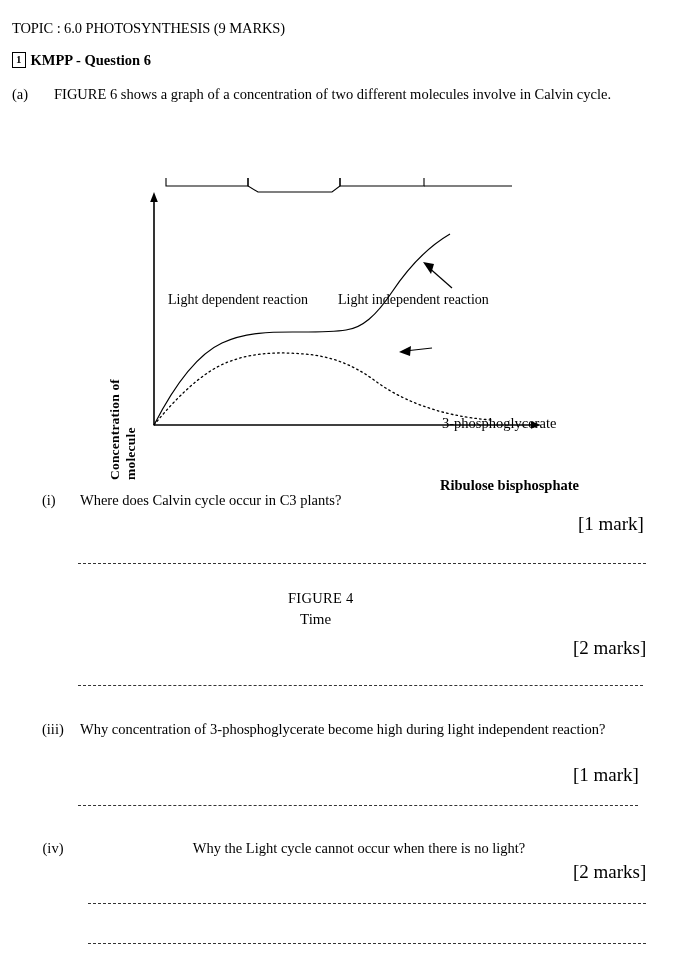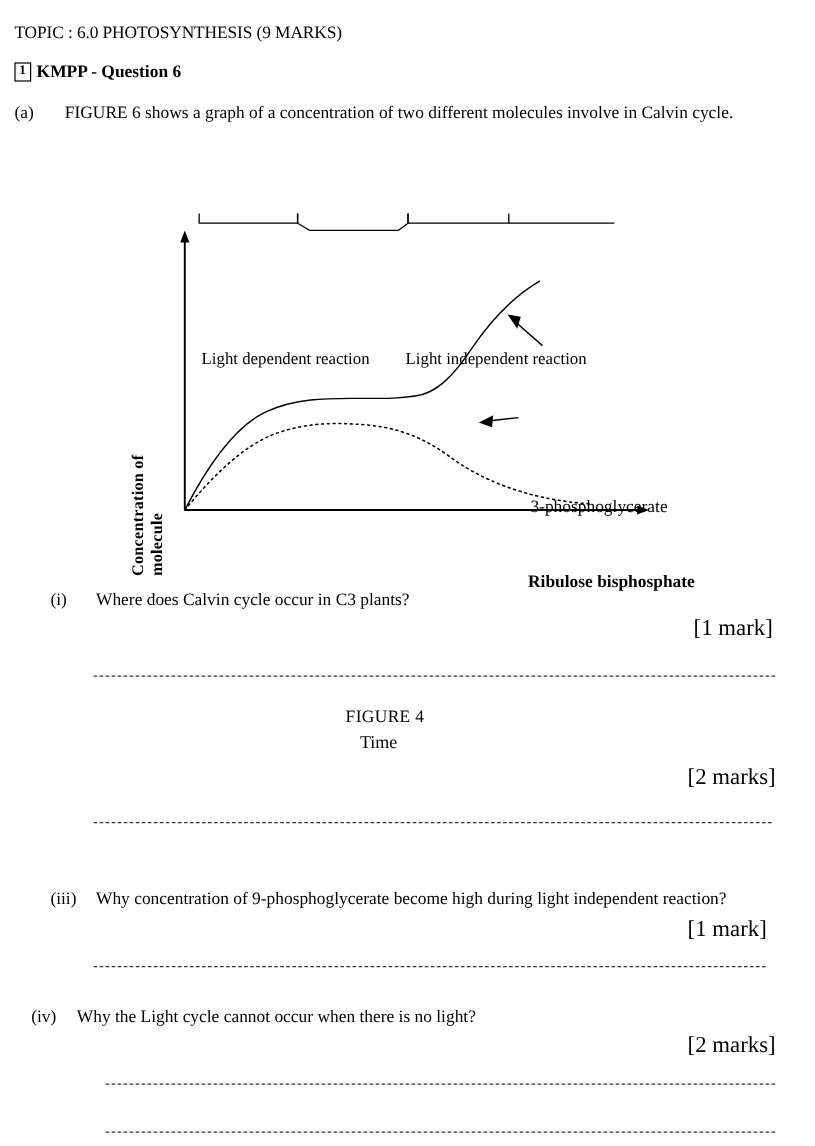--- a/index.html
+++ b/index.html
@@ -136,22 +136,22 @@
     position: absolute;
     font-size: 19px;
   }
   .ansline {
     position: absolute;
     border-bottom: 1px dashed #333;
     height: 0;
   }
   .q1 { left: 42px; top: 490px; width: 600px; }
   .q2 { left: 42px; top: 597px; width: 606px; }
-  .q3 { left: 42px; top: 719px; width: 600px; margin-top: 20px; }
-  .q4 { left: 26px; top: 838px; width: 600px; }
+  .q3 { left: 42px; top: 719px; width: 600px; }
+  .q4 { left: 36px; top: 838px; width: 600px; text-align: center; }
 
   .m1 { left: 578px; top: 513px; }
   .m2 { left: 573px; top: 637px; }
   .m3 { left: 573px; top: 764px; }
   .m4 { left: 573px; top: 861px; }
 
   .l1 { left: 78px; top: 563px; width: 568px; }
   .l2 { left: 78px; top: 685px; width: 565px; }
   .l3 { left: 78px; top: 805px; width: 560px; }
   .l4 { left: 88px; top: 903px; width: 558px; }
@@ -222,21 +222,21 @@
     <div class="body">Where does Calvin cycle occur in C3 plants?</div>
   </div>
   <div class="marks m1">[1 mark]</div>
   <div class="ansline l1"></div>
 
   <div class="marks m2">[2 marks]</div>
   <div class="ansline l2"></div>
 
   <div class="subq q3">
     <span class="rn">(iii)</span>
-    <div class="body">Why concentration of 9-phosphoglycerate become high during light independent reaction?</div>
+    <div class="body">Why concentration of 3-phosphoglycerate become high during light independent reaction?</div>
   </div>
   <div class="marks m3">[1 mark]</div>
   <div class="ansline l3"></div>
 
   <div class="subq q4">
     <span class="rn">(iv)</span>
     <div class="body">Why the Light cycle cannot occur when there is no light?</div>
   </div>
   <div class="marks m4">[2 marks]</div>
   <div class="ansline l4"></div>

